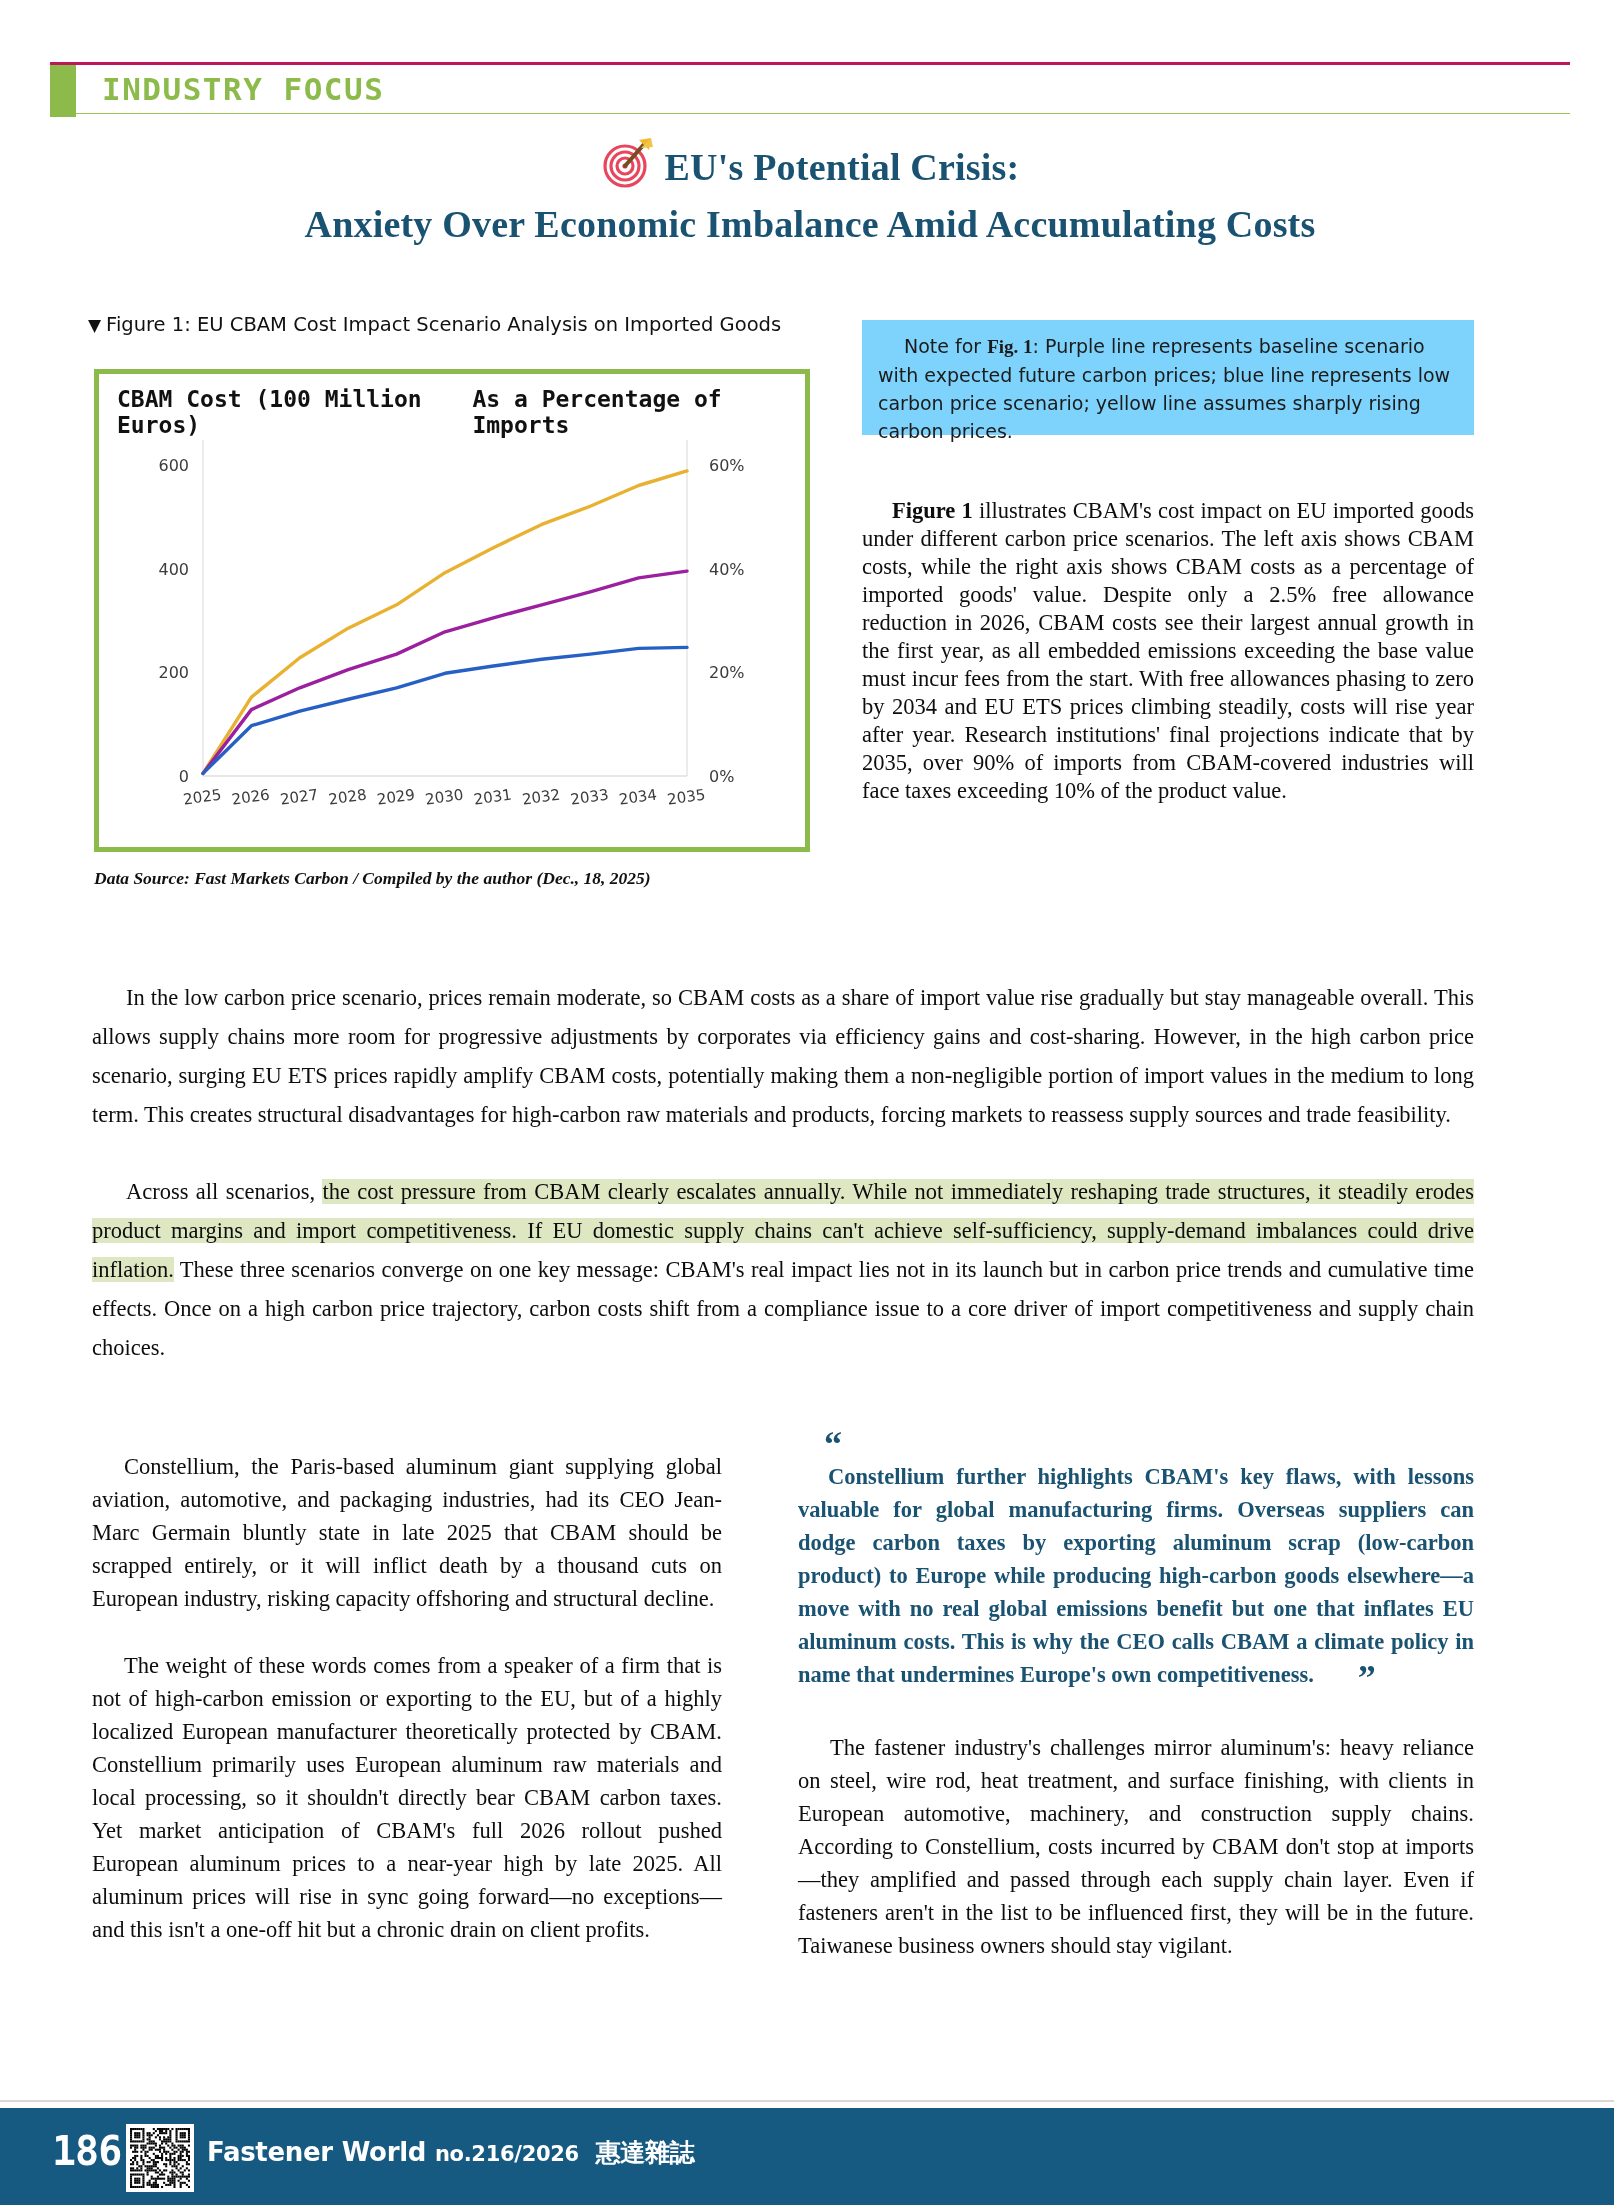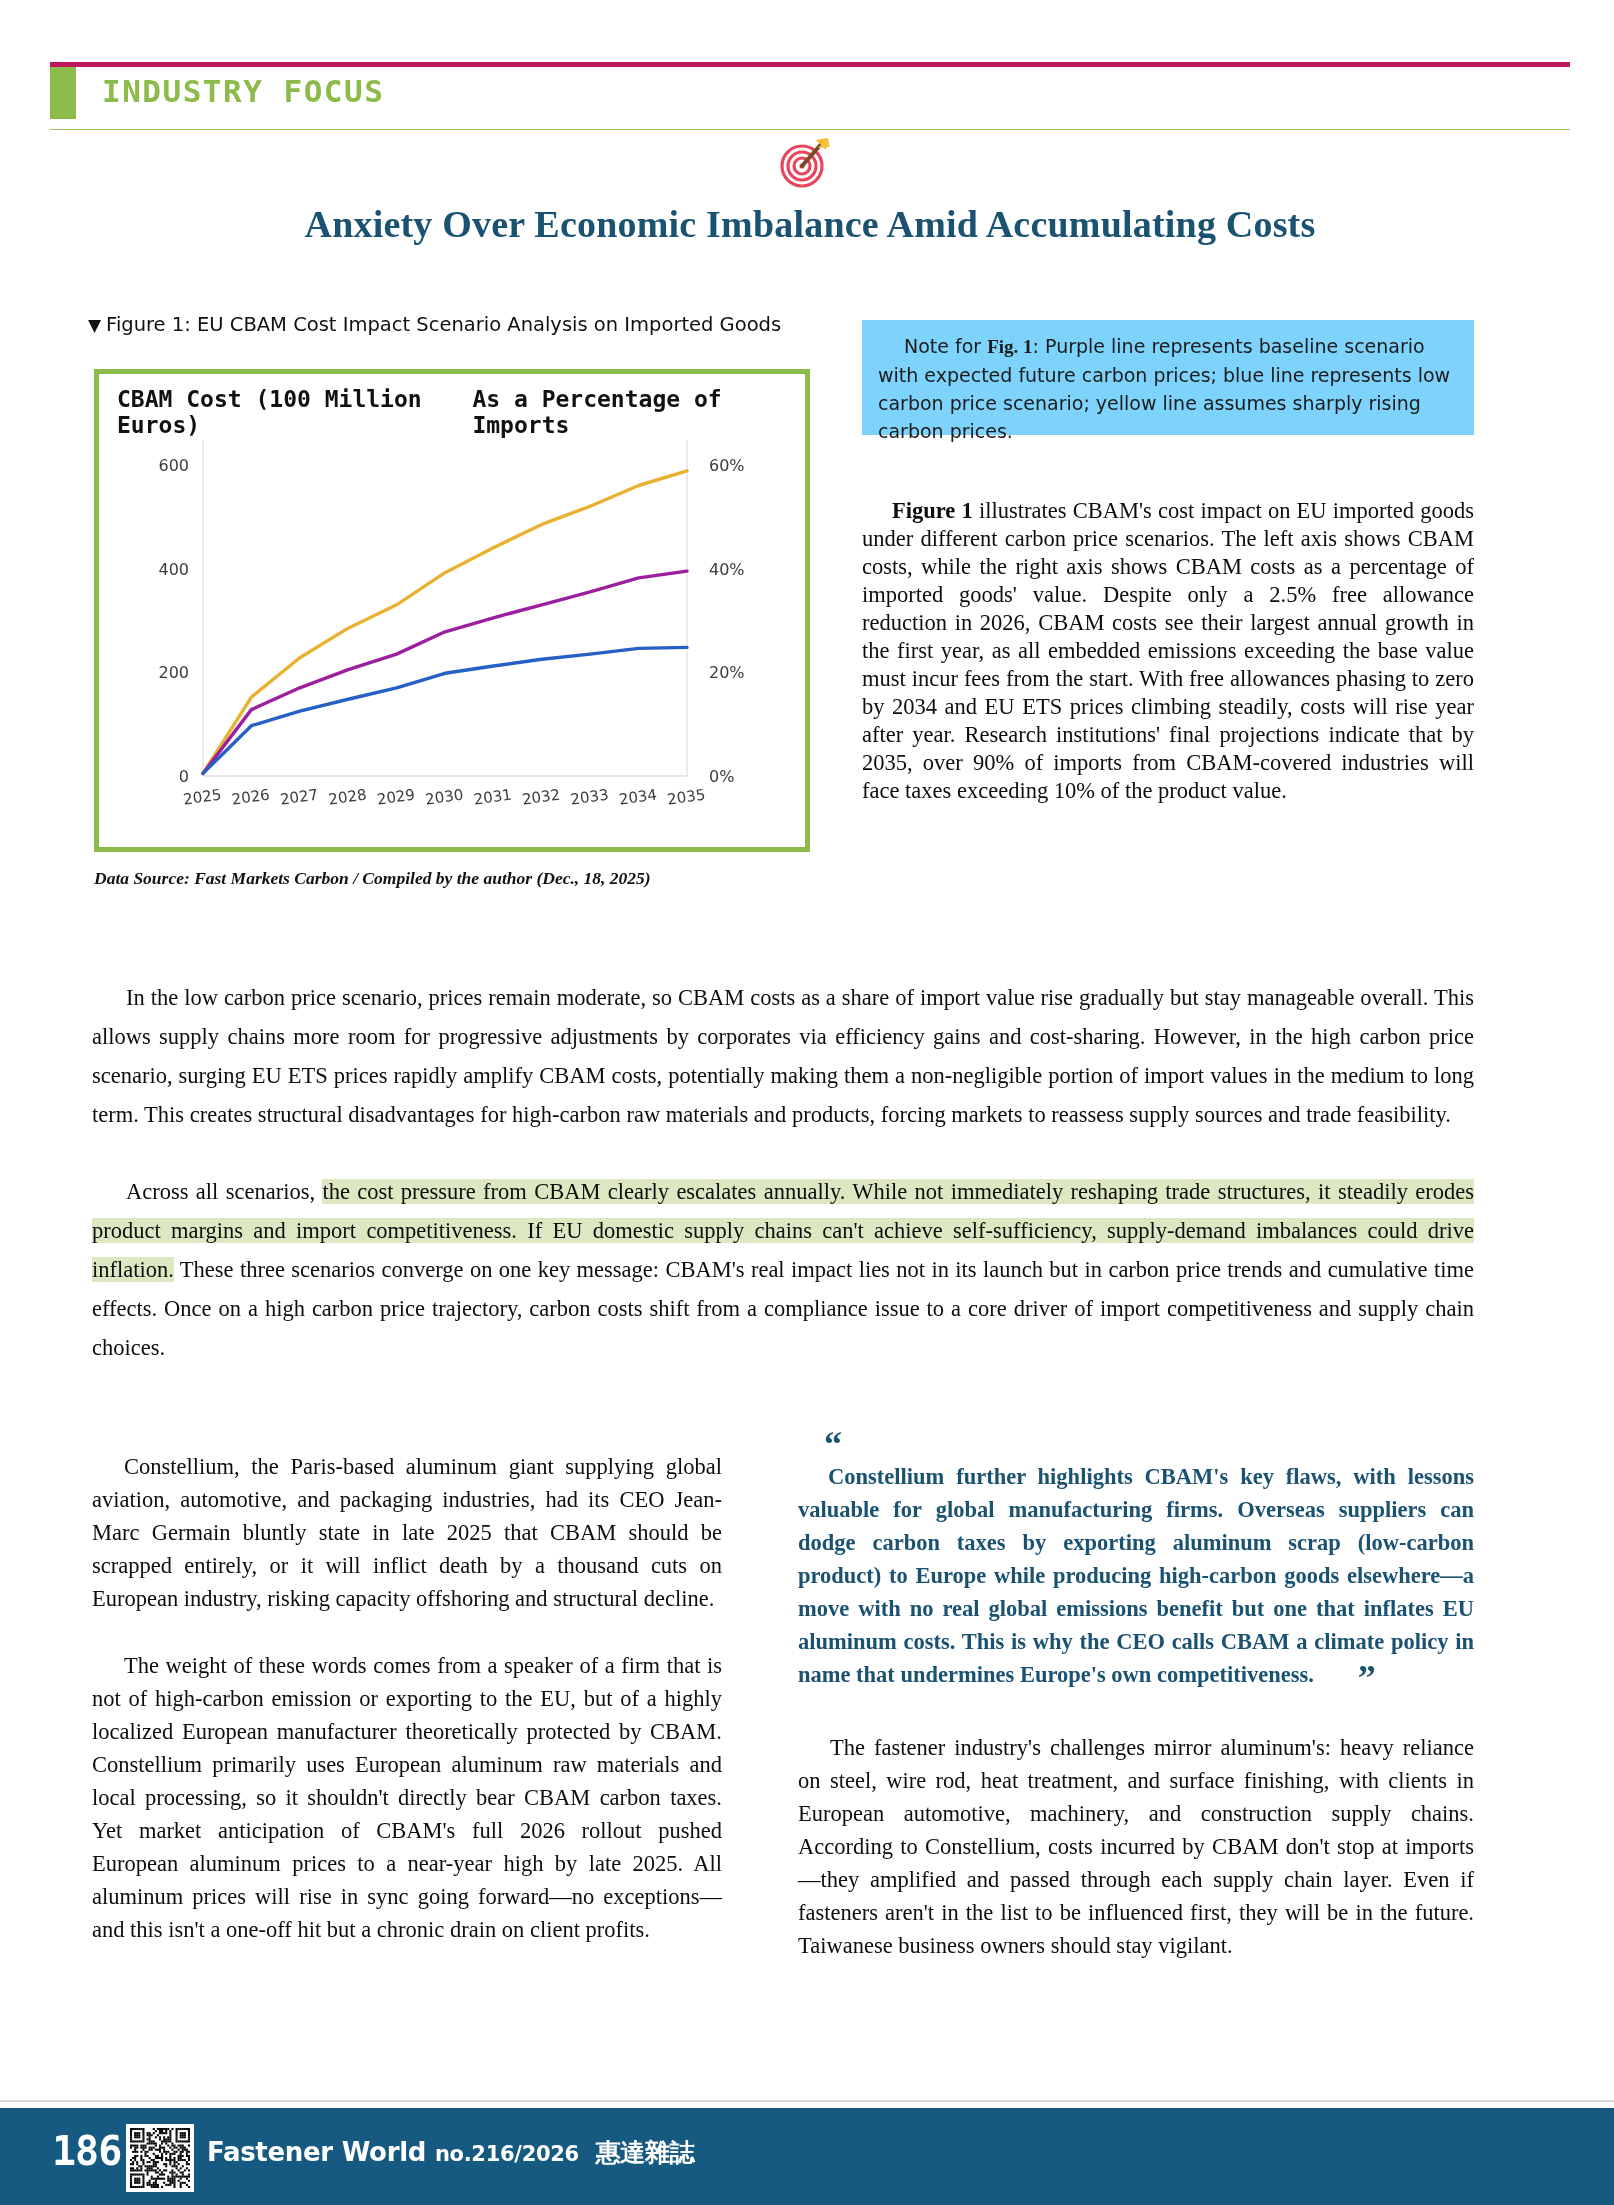--- a/index.html
+++ b/index.html
@@ -7,22 +7,22 @@
   body {
     width:1614px; height:2205px;
     background:#ffffff;
     font-family:"Liberation Serif", serif;
     position:relative;
     overflow:hidden;
   }
 
   
   .header-band {
-    position:absolute; left:50px; top:62px; width:1520px; height:68px;
-    border-top:5px solid #be185d; border-bottom:1px solid #9dc157;
+    position:absolute; left:50px; top:62px; width:1520px; height:52px;
+    border-top:3px solid #be185d; border-bottom:1px solid #9dc157;
     background:#fff;
   }
   .header-tab {
     position:absolute; left:0; top:0; width:26px; height:52px;
     background:#8cba4b;
   }
   .header-title {
     position:absolute; left:52px; top:6px;
     font-family:"DejaVu Sans Mono", monospace;
     font-weight:bold;
@@ -189,21 +189,21 @@
     <span class="dart-icon">
       <svg viewBox="0 0 54 54" width="54" height="54">
         <circle cx="24" cy="30" r="20" fill="none" stroke="#e8465c" stroke-width="3.2"></circle>
         <circle cx="24" cy="30" r="14" fill="none" stroke="#e8465c" stroke-width="3.2"></circle>
         <circle cx="24" cy="30" r="8" fill="none" stroke="#e8465c" stroke-width="3.2"></circle>
         <circle cx="24" cy="30" r="2.6" fill="#e8465c"></circle>
         <path d="M24 30 L45 6" stroke="#7a4a22" stroke-width="4" stroke-linecap="round"></path>
         <path d="M38 4 L50 2 L48 14 Z" fill="#f6b829"></path>
         <path d="M40 12 L50 2 L52 11 Z" fill="#f0c64a"></path>
       </svg>
-    </span>
+    </span><span>EU's Potential Crisis:</span>
   </div>
   <div class="title-line2">Anxiety Over Economic Imbalance Amid Accumulating Costs</div>
 </div>
 
 <div class="fig-caption">
   <span class="tri">▼</span><span>Figure 1: EU CBAM Cost Impact Scenario Analysis on Imported Goods</span>
 </div>
 
 <div class="chart-frame">
   <div class="chart-head">

